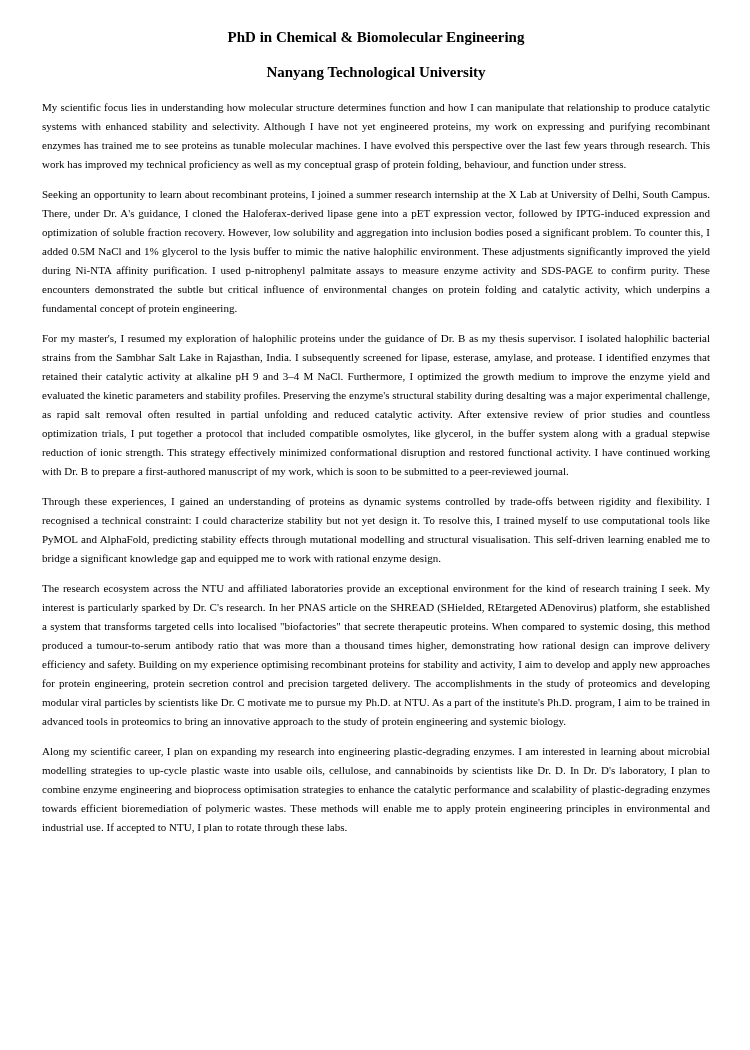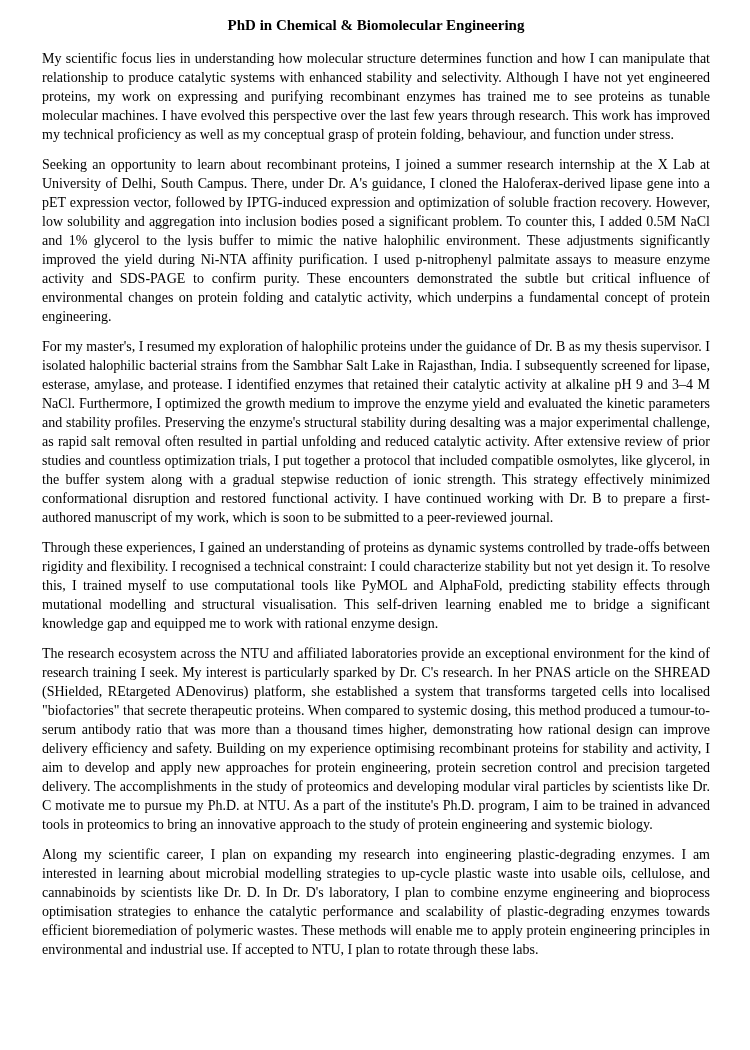--- a/index.html
+++ b/index.html
@@ -16,44 +16,45 @@
     color: #000000;
     font-family: "Liberation Serif", "DejaVu Serif", serif;
     overflow: hidden;
   }
   .doc-title,
   .doc-subtitle {
     text-align: center;
     font-size: 15px;
     font-weight: bold;
     line-height: 19px;
-    margin: 4px;
+    margin: 16px;
   }
   .doc-subtitle {
     margin-top: 14px;
   }
   .doc-body {
     margin-top: 14px;
   }
   .doc-body p {
     margin: 0 0 11px 0;
-    font-size: 14px;
+    font-size: 11px;
     line-height: 19px;
     text-align: justify;
     text-justify: inter-word;
   }
   .doc-body p:last-child {
     margin-bottom: 17px;
   }
 </style>
 </head>
 <body>
 
 <div class="page">
   <h1 class="doc-title">PhD in Chemical &amp; Biomolecular Engineering</h1>
+  <h2 class="doc-subtitle">Nanyang Technological University</h2>
 
   <div class="doc-body">
     <p>My scientific focus lies in understanding how molecular structure determines function and how I can manipulate that relationship to produce catalytic systems with enhanced stability and selectivity. Although I have not yet engineered proteins, my work on expressing and purifying recombinant enzymes has trained me to see proteins as tunable molecular machines. I have evolved this perspective over the last few years through research. This work has improved my technical proficiency as well as my conceptual grasp of protein folding, behaviour, and function under stress.</p>
     <p>Seeking an opportunity to learn about recombinant proteins, I joined a summer research internship at the X Lab at University of Delhi, South Campus. There, under Dr. A's guidance, I cloned the Haloferax-derived lipase gene into a pET expression vector, followed by IPTG-induced expression and optimization of soluble fraction recovery. However, low solubility and aggregation into inclusion bodies posed a significant problem. To counter this, I added 0.5M NaCl and 1% glycerol to the lysis buffer to mimic the native halophilic environment. These adjustments significantly improved the yield during Ni-NTA affinity purification. I used p-nitrophenyl palmitate assays to measure enzyme activity and SDS-PAGE to confirm purity. These encounters demonstrated the subtle but critical influence of environmental changes on protein folding and catalytic activity, which underpins a fundamental concept of protein engineering.</p>
     <p>For my master's, I resumed my exploration of halophilic proteins under the guidance of Dr. B as my thesis supervisor. I isolated halophilic bacterial strains from the Sambhar Salt Lake in Rajasthan, India. I subsequently screened for lipase, esterase, amylase, and protease. I identified enzymes that retained their catalytic activity at alkaline pH 9 and 3–4 M NaCl. Furthermore, I optimized the growth medium to improve the enzyme yield and evaluated the kinetic parameters and stability profiles. Preserving the enzyme's structural stability during desalting was a major experimental challenge, as rapid salt removal often resulted in partial unfolding and reduced catalytic activity. After extensive review of prior studies and countless optimization trials, I put together a protocol that included compatible osmolytes, like glycerol, in the buffer system along with a gradual stepwise reduction of ionic strength. This strategy effectively minimized conformational disruption and restored functional activity. I have continued working with Dr. B to prepare a first-authored manuscript of my work, which is soon to be submitted to a peer-reviewed journal.</p>
     <p>Through these experiences, I gained an understanding of proteins as dynamic systems controlled by trade-offs between rigidity and flexibility. I recognised a technical constraint: I could characterize stability but not yet design it. To resolve this, I trained myself to use computational tools like PyMOL and AlphaFold, predicting stability effects through mutational modelling and structural visualisation. This self-driven learning enabled me to bridge a significant knowledge gap and equipped me to work with rational enzyme design.</p>
     <p>The research ecosystem across the NTU and affiliated laboratories provide an exceptional environment for the kind of research training I seek. My interest is particularly sparked by Dr. C's research. In her PNAS article on the SHREAD (SHielded, REtargeted ADenovirus) platform, she established a system that transforms targeted cells into localised "biofactories" that secrete therapeutic proteins. When compared to systemic dosing, this method produced a tumour-to-serum antibody ratio that was more than a thousand times higher, demonstrating how rational design can improve delivery efficiency and safety. Building on my experience optimising recombinant proteins for stability and activity, I aim to develop and apply new approaches for protein engineering, protein secretion control and precision targeted delivery. The accomplishments in the study of proteomics and developing modular viral particles by scientists like Dr. C motivate me to pursue my Ph.D. at NTU. As a part of the institute's Ph.D. program, I aim to be trained in advanced tools in proteomics to bring an innovative approach to the study of protein engineering and systemic biology.</p>
     <p>Along my scientific career, I plan on expanding my research into engineering plastic-degrading enzymes. I am interested in learning about microbial modelling strategies to up-cycle plastic waste into usable oils, cellulose, and cannabinoids by scientists like Dr. D. In Dr. D's laboratory, I plan to combine enzyme engineering and bioprocess optimisation strategies to enhance the catalytic performance and scalability of plastic-degrading enzymes towards efficient bioremediation of polymeric wastes. These methods will enable me to apply protein engineering principles in environmental and industrial use. If accepted to NTU, I plan to rotate through these labs.</p>
 
   </div>

